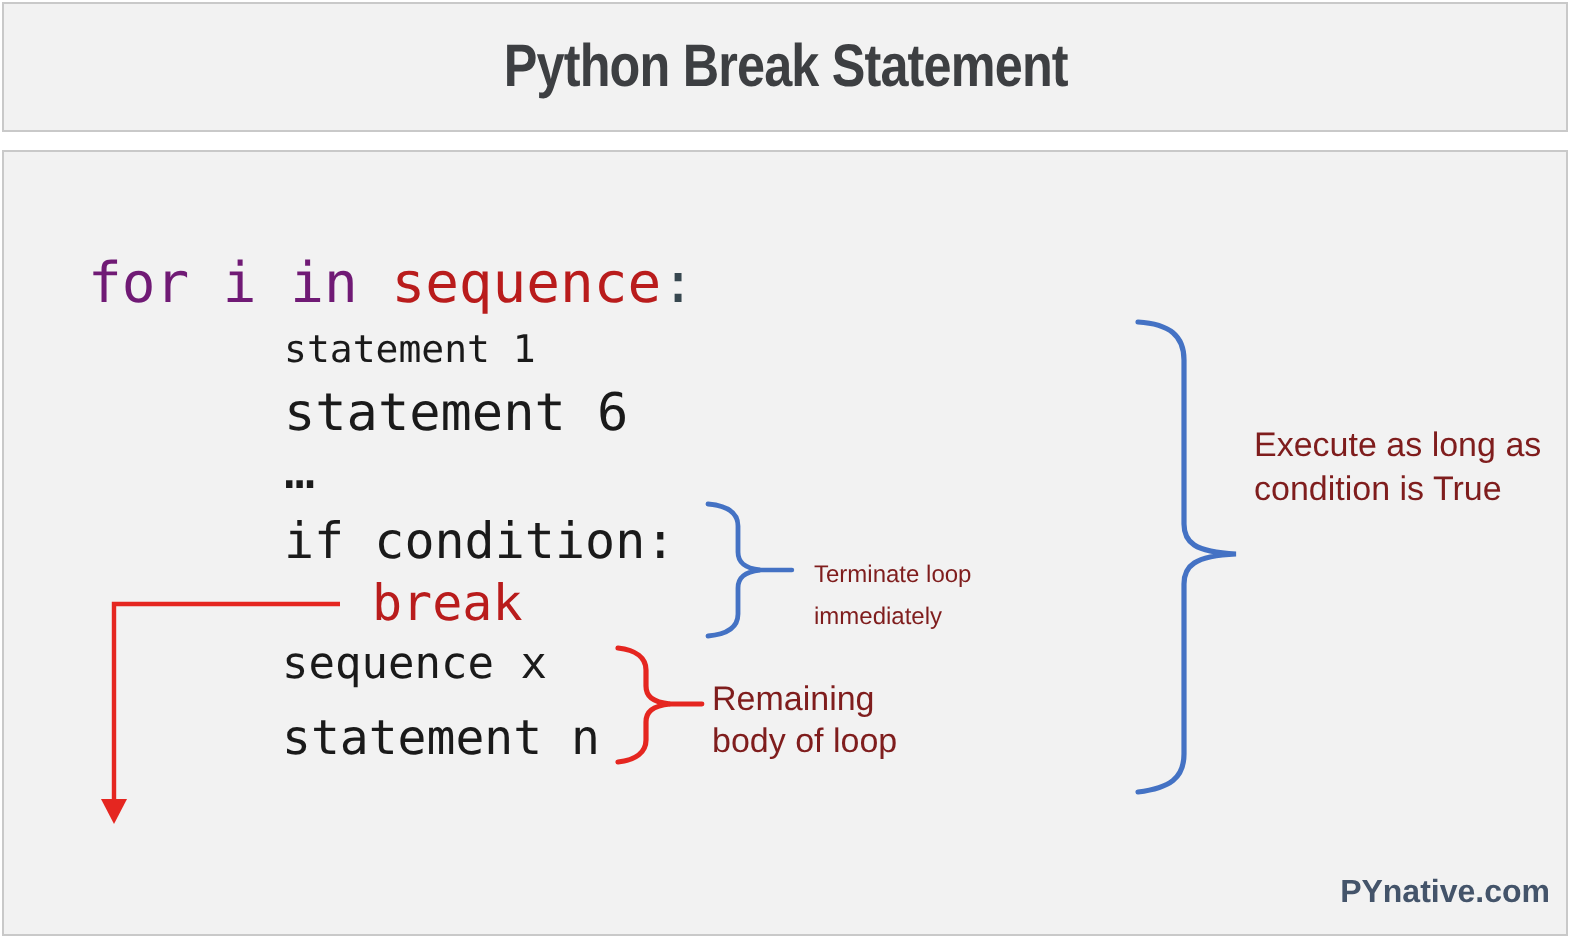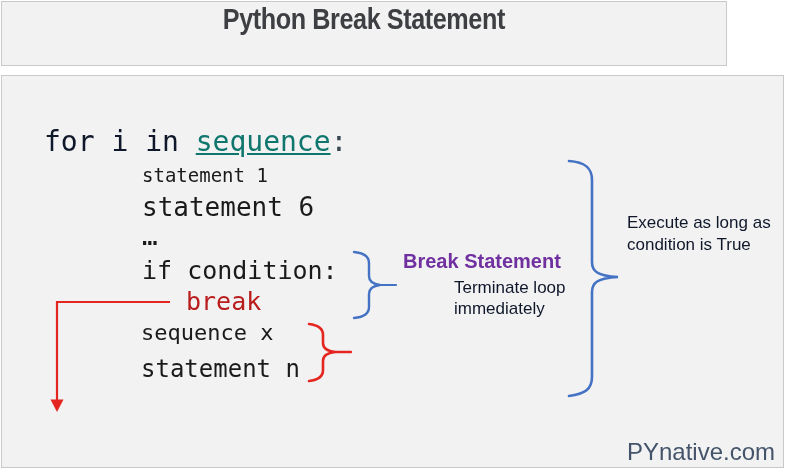--- a/index.html
+++ b/index.html
@@ -9,47 +9,47 @@
     background:#ffffff;
     overflow:hidden;
     font-family:"Liberation Sans",sans-serif;
   }
   .box{
     position:absolute;
     background:#f2f2f2;
     border:1px solid #c9c9c9;
     box-sizing:border-box;
   }
-  #header-box{left:1px;top:1px;width:726px;height:65px;display:flex;align-items:flex-start;justify-content:center;}
+  #header-box{left:1px;top:1px;width:783px;height:65px;display:flex;align-items:center;justify-content:center;}
   #title{
     font-size:30px;font-weight:bold;color:#3d3f42;
     transform:scaleX(.84);transform-origin:center;
     letter-spacing:-.5px;white-space:nowrap;
   }
   #diagram-box{left:1px;top:75px;width:783px;height:393px;}
   svg#overlay{position:absolute;left:0;top:0;pointer-events:none;}
   .code{
     position:absolute;
     font-family:"DejaVu Sans Mono","Liberation Mono",monospace;
     color:#1a1a1a;white-space:pre;
   }
-  .tok-kw{color:#0f172a;margin-top:39px;}
-  .tok-seq{color:#0f766e;text-decoration:underline;}
+  .tok-kw{color:#701a75;margin-top:39px;}
+  .tok-seq{color:#b91c1c;}
   .tok-colon{color:#37474f;}
   .code-break{color:#b91c1c;}
   .code-comment{color:#595959;}
   .label{
     position:absolute;
     font-family:"Liberation Sans",sans-serif;
-    color:#0f172a;white-space:pre-line;
+    color:#7f1d1d;white-space:pre-line;
   }
   .label-title{font-weight:bold;color:#7030a0;white-space:nowrap;}
   #watermark{
     position:absolute;right:11px;top:438px;
-    font-weight:normal;font-size:24px;color:#44546a;margin-left:45px;
+    font-weight:bold;font-size:16px;color:#44546a;margin-left:45px;
   }
 </style>
 </head>
 <body>
 
 <div id="page">
 
   <div id="header-box" class="box">
     <span id="title">Python Break Statement</span>
   </div>
@@ -66,24 +66,25 @@
 
   <div class="code" style="left:142px;top:257px;font-size:25px;line-height:27px;">if condition:</div>
 
   <div class="code code-break" style="left:186px;top:288px;font-size:25px;line-height:27px;">break</div>
 
   <div class="code" style="left:141px;top:321px;font-size:22px;line-height:24px;">sequence x</div>
 
   <div class="code" style="left:141px;top:357px;font-size:24px;line-height:24px;">statement n</div>
 
 
-  <div class="label label-title" style="left:403px;top:250px;font-size:20px;">Break Statement</div>
-  <div class="label" style="left:407px;top:277px;font-size:17px;line-height:21px;margin-left:47px;">Terminate loop
+  <div class="label" style="left:407px;top:277px;font-size:12px;line-height:21px;">Terminate loop
 immediately</div>
 
+  <div class="label" style="left:356px;top:339px;font-size:17px;line-height:21px;">Remaining
+body of loop</div>
 
   <div class="label" style="left:627px;top:212px;font-size:17px;line-height:22px;">Execute as long as
 condition is True</div>
 
   <div id="watermark">PYnative.com</div>
 
   <svg id="overlay" width="786" height="475" viewBox="0 0 786 475">
 
     <g>
       <path d="M 170,302 L 57,302 L 57,401" fill="none" stroke="#e52620" stroke-width="2.2" stroke-linejoin="miter"></path>

